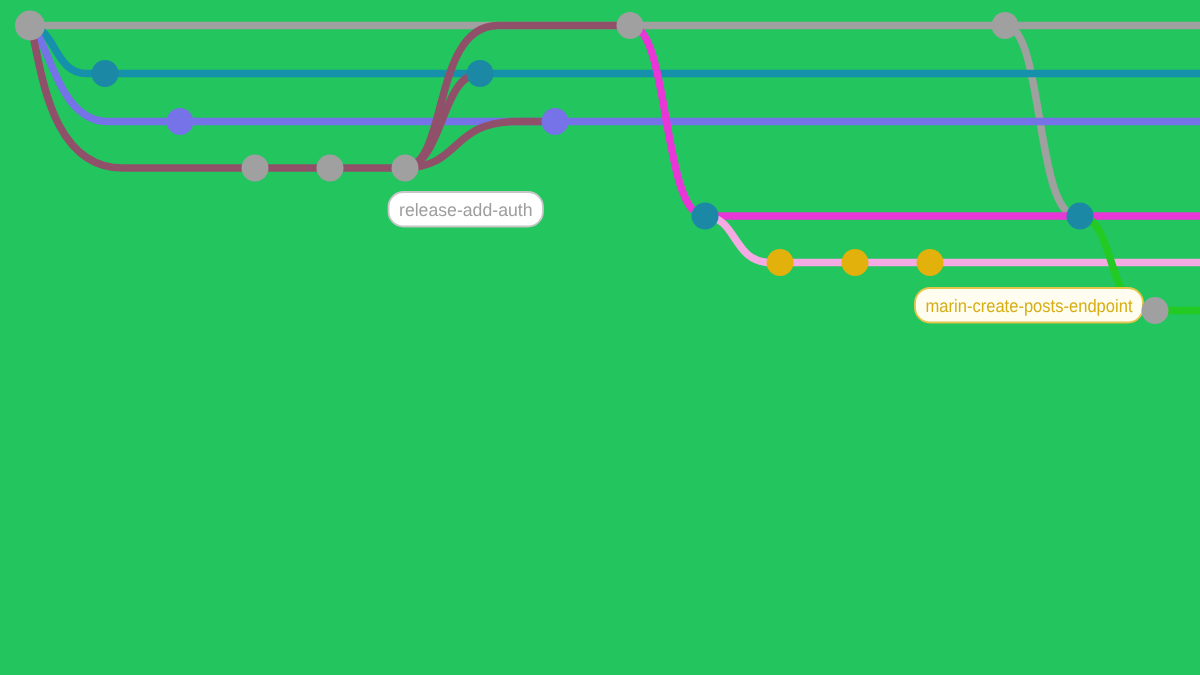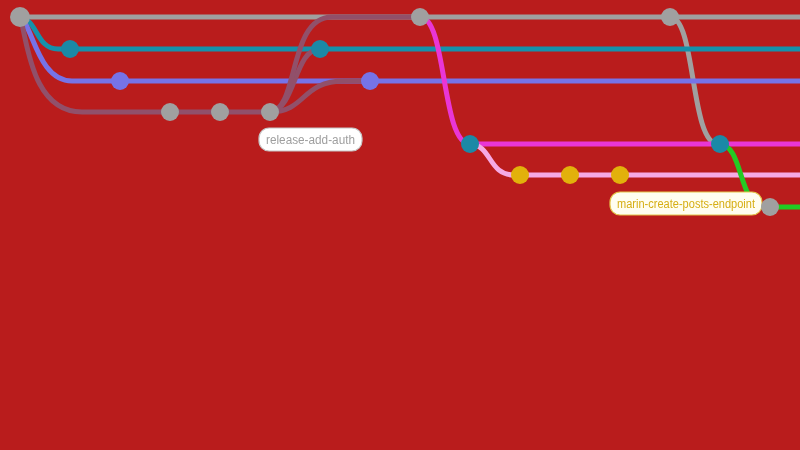--- a/index.html
+++ b/index.html
@@ -8,21 +8,21 @@
     background: #ffffff;
     width: 800px;
     height: 450px;
     overflow: hidden;
     font-family: "Liberation Sans", sans-serif;
   }
   .stage {
     position: relative;
     width: 800px;
     height: 450px;
-    background: #b91c1c;
+    background: #22c55e;
   }
   svg { display: block; }
   .branch-line { fill: none; }
   .commit-dot { stroke: none; }
   .label-text {
     font-family: "Liberation Sans", sans-serif;
     font-size: 12px;
   }
 </style>
 </head>

